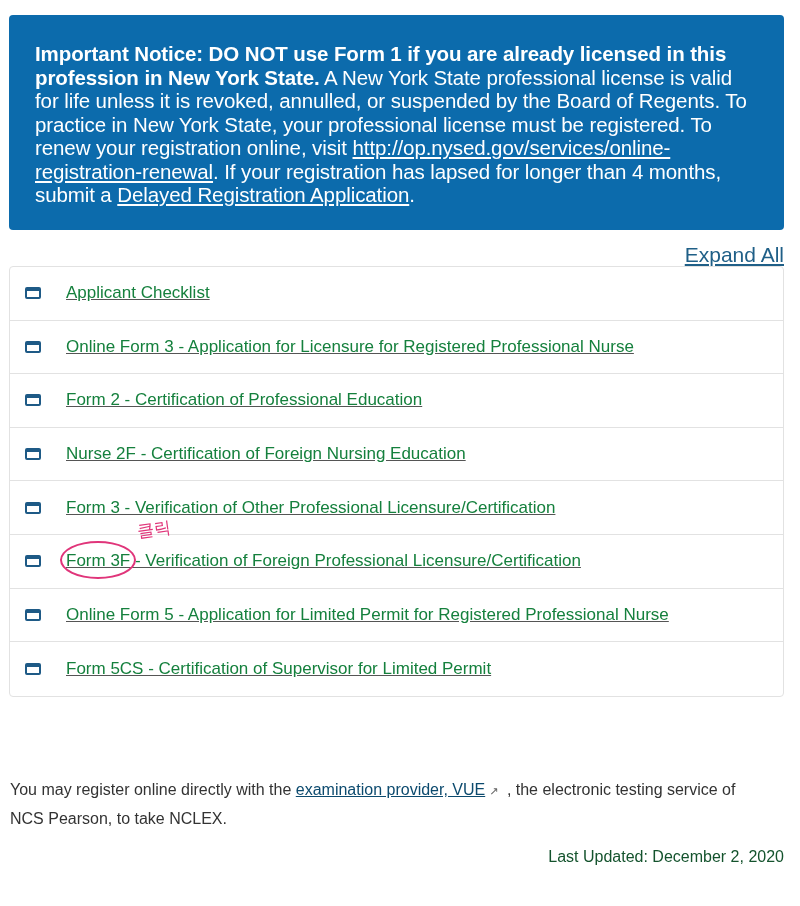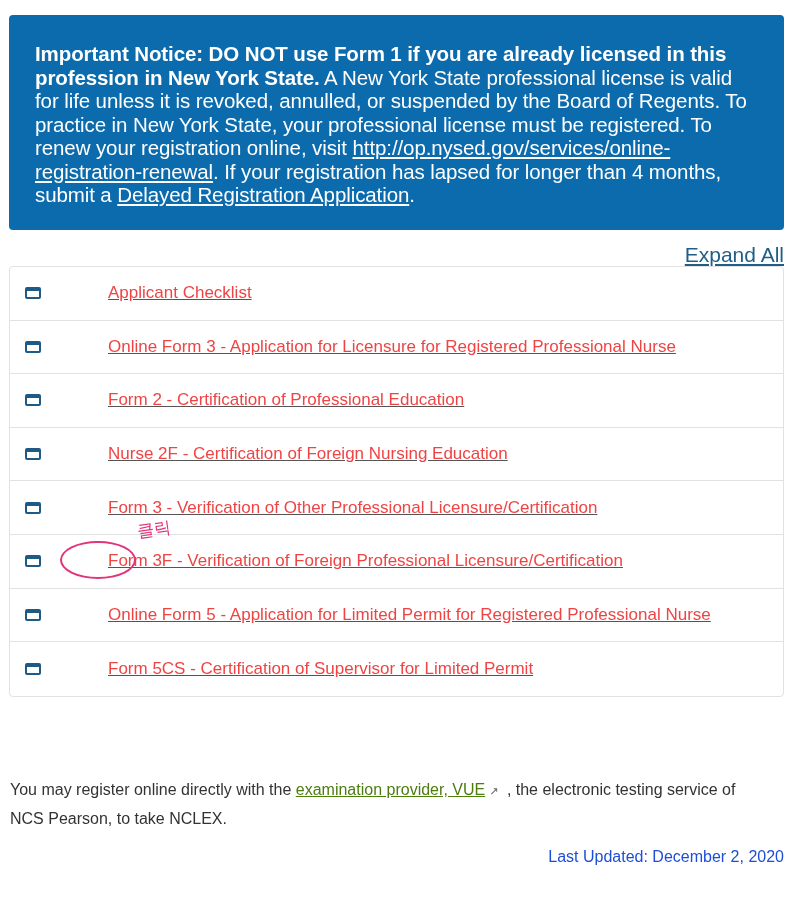--- a/index.html
+++ b/index.html
@@ -5,28 +5,28 @@
   html, body { margin: 0; padding: 0; background: #ffffff; }
   body { width: 800px; height: 906px; position: relative; overflow: hidden; font-family: "Liberation Sans", "DejaVu Sans", sans-serif; color: #222; }
   .notice { position: absolute; left: 9px; top: 15px; width: 775px; height: 215px; background: #0c6bac; border-radius: 4px; box-sizing: border-box; padding: 27px 26px 0 26px; color: #fff; font-size: 20.5px; line-height: 23.5px; letter-spacing: -0.1px; }
   .notice b { font-weight: bold; }
   .notice a { color: #fff; text-decoration: underline; }
   .expand { position: absolute; right: 16px; top: 243px; font-size: 21px; color: #1f5f87; text-decoration: underline; }
   .accordion { position: absolute; left: 9px; top: 266px; width: 775px; border: 1px solid #e2e2e2; border-radius: 4px; box-sizing: border-box; }
   .row { height: 53.6px; border-bottom: 1px solid #e2e2e2; display: flex; align-items: center; box-sizing: border-box; }
   .row:last-child { border-bottom: none; }
   .ico { width: 16px; height: 12px; border: 2px solid #1e5a86; border-top-width: 4px; border-radius: 2px; margin-left: 15px; margin-right: 25px; box-sizing: border-box; flex-shrink: 0; }
-  .label { font-size: 17px; color: #ef4444; text-decoration: underline; text-decoration-color: #555; margin-left: 42px; }
+  .label { font-size: 17px; color: #15803d; text-decoration: underline; text-decoration-color: #555; }
   .label.plain { text-decoration: none; }
   .annot-circle { position: absolute; left: 60px; top: 541px; width: 76px; height: 38px; border: 2px solid #e0357a; border-radius: 50%; box-sizing: border-box; pointer-events: none; }
   .annot-text { position: absolute; left: 137px; top: 518px; color: #e0357a; font-size: 17px; font-family: "DejaVu Sans", sans-serif; transform: rotate(-8deg); }
   .footer-text { position: absolute; left: 10px; top: 776px; width: 760px; font-size: 16px; line-height: 27px; color: #333; }
-  .footer-text a { color: #4d7c0f; text-decoration: underline; text-align: center; }
+  .footer-text a { color: #0c4a6e; text-decoration: underline; text-align: center; }
   .ext { font-size: 11px; color: #666; margin: 0 4px; }
-  .updated { position: absolute; right: 16px; top: 848px; font-size: 16px; color: #1d4ed8; }
+  .updated { position: absolute; right: 16px; top: 848px; font-size: 16px; color: #14532d; }
 </style>
 </head>
 <body>
 
 <div class="notice">
   <b>Important Notice: DO NOT use Form 1 if you are already licensed in this profession in New York State.</b><span> A New York State professional license is valid for life unless it is revoked, annulled, or suspended by the Board of Regents. To practice in New York State, your professional license must be registered. To renew your registration online, visit </span><a>http://op.nysed.gov/services/online-registration-renewal</a><span>. If your registration has lapsed for longer than 4 months, submit a </span><a>Delayed Registration Application</a><span>.</span>
 </div>
 
 <a class="expand">Expand All</a>
 

